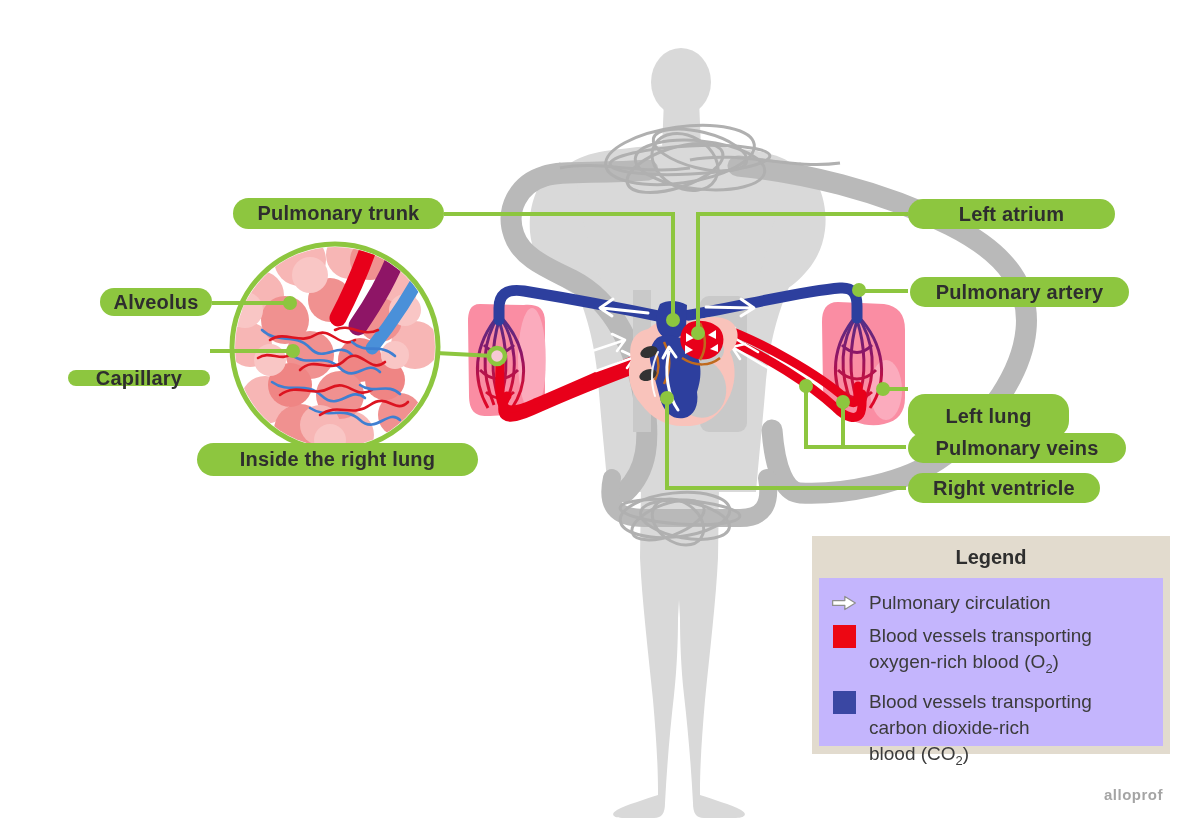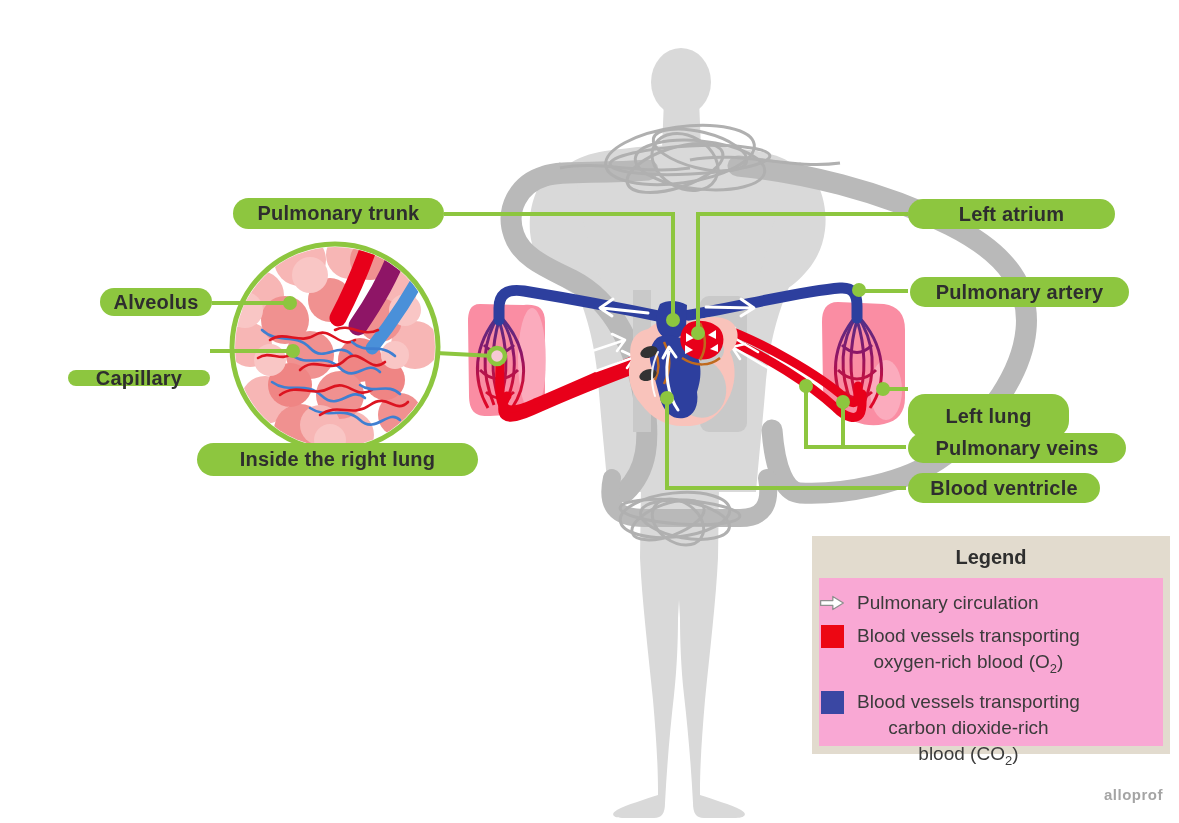--- a/index.html
+++ b/index.html
@@ -10,21 +10,21 @@
   .pill{position:absolute;background:#8dc63f;border-radius:17px;
         display:flex;align-items:center;justify-content:center;
         font-weight:bold;font-size:20px;color:#2e2e2e;letter-spacing:.2px;
         white-space:nowrap;z-index:5;}
   .pill.small{font-size:20px;}
   .legend{position:absolute;left:812px;top:536px;width:358px;height:218px;
           background:#e2dbce;box-sizing:border-box;z-index:4;}
   .legend-header{height:42px;display:flex;align-items:center;justify-content:center;
           font-weight:bold;font-size:20px;color:#2e2e2e;}
   .legend-body{position:absolute;left:7px;right:7px;top:42px;bottom:8px;
-          background:#f9a8d4;padding:12px 10px 6px 0;box-sizing:border-box;text-align:center;}
+          background:#c4b5fd;padding:12px 10px 6px 12px;box-sizing:border-box;}
   .legend-row{display:flex;align-items:flex-start;margin-bottom:7px;}
   .legend-icon{width:26px;flex:0 0 26px;margin-right:12px;display:flex;
           align-items:center;justify-content:center;}
   .legend-text{font-size:19px;line-height:26px;color:#3b3b3b;}
   .swatch{width:23px;height:23px;margin-top:2px;}
   sub.s2{font-size:13px;}
   .watermark{position:absolute;left:1104px;top:786px;z-index:6;
           color:#9b9b9b;font-size:15px;font-weight:bold;letter-spacing:.5px;opacity:.9;}
 </style>
 </head>
@@ -238,21 +238,21 @@
     <circle cx="293" cy="351" r="7"></circle>
     <circle cx="497" cy="356" r="8" fill="#f6c9d4" stroke="#8dc63f" stroke-width="4.5"></circle>
   </g>
 </svg>
 
 <div class="pill" style="left:233px;top:198px;width:211px;height:31px;">Pulmonary trunk</div>
 <div class="pill" style="left:908px;top:199px;width:207px;height:30px;">Left atrium</div>
 <div class="pill" style="left:910px;top:277px;width:219px;height:30px;">Pulmonary artery</div>
 <div class="pill" style="left:908px;top:394px;width:161px;height:44px;">Left lung</div>
 <div class="pill" style="left:908px;top:433px;width:218px;height:30px;">Pulmonary veins</div>
-<div class="pill" style="left:908px;top:473px;width:192px;height:30px;">Blood ventricle</div>
+<div class="pill" style="left:908px;top:473px;width:192px;height:30px;">Right ventricle</div>
 <div class="pill small" style="left:100px;top:288px;width:112px;height:28px;">Alveolus</div>
 <div class="pill small" style="left:68px;top:337px;width:142px;height:16px;margin-top:33px;">Capillary</div>
 <div class="pill" style="left:197px;top:443px;width:281px;height:33px;">Inside the right lung</div>
 
 <div class="legend">
   <div class="legend-header">Legend</div>
   <div class="legend-body">
     <div class="legend-row">
       <span class="legend-icon" style="margin-top:3px;">
         <svg width="32" height="20" viewBox="0 0 32 20">

